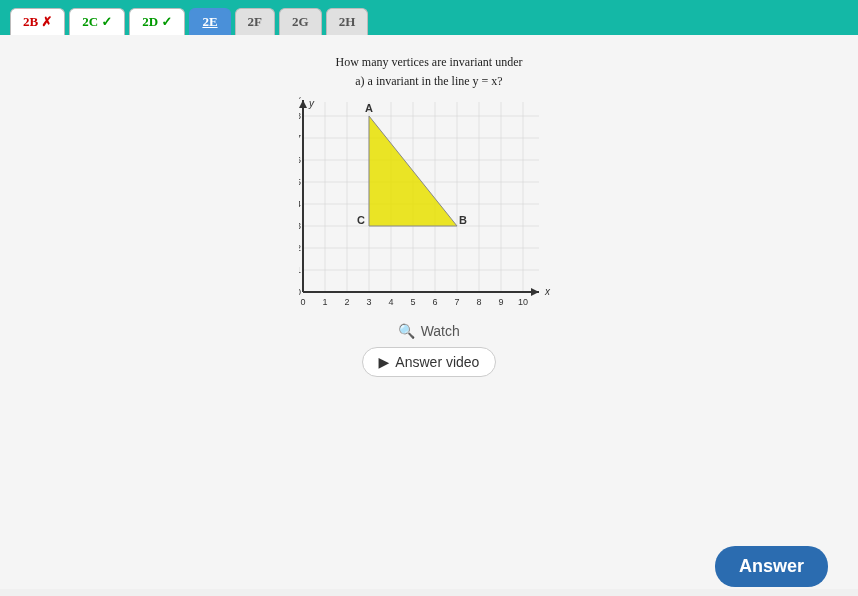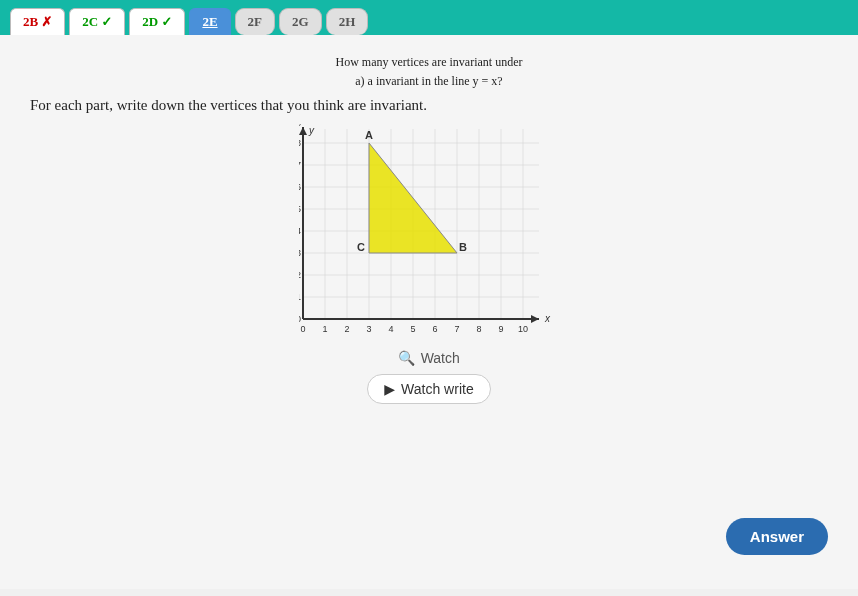--- a/index.html
+++ b/index.html
@@ -41,21 +41,20 @@
     }
     .tab.active {
       background: #4a90d9;
       color: #fff;
       border-color: #4a90d9;
       text-decoration: underline;
     }
     .tab.inactive {
       background: #e0e0e0;
       color: #555;
-      border-radius: 9px;
     }
 
     
     .main {
       background: #f5f5f5;
       padding: 18px 30px 10px 30px;
       height: calc(596px - 42px);
       position: relative;
     }
 
@@ -112,28 +111,28 @@
       font-size: 14px;
       color: #333;
       cursor: pointer;
       font-family: Arial, sans-serif;
       margin-top: 6px;
     }
 
     
     .answer-btn {
       position: absolute;
-      bottom: 34px;
+      bottom: 2px;
       right: 30px;
       background: #2b6cb0;
       color: #fff;
       border: none;
       border-radius: 20px;
       padding: 10px 24px;
-      font-size: 15px;
+      font-size: 18px;
       font-weight: bold;
       cursor: pointer;
       font-family: Arial, sans-serif;
     }
 
     .bottom-controls {
       display: flex;
       flex-direction: column;
       align-items: center;
       gap: 2px;
@@ -150,23 +149,20 @@
   <div class="tab inactive">2F</div>
   <div class="tab inactive">2G</div>
   <div class="tab inactive">2H</div>
 </div>
 
 <div class="main">
 
   <div class="question-text">
     <div>How many vertices are invariant under</div>
     <div>a) a invariant in the line y = x?</div>
-  </div>
-  <div class="for-each">
-    <span>For each part, write down the vertices that you think are invariant.</span>
   </div>
 
   <div class="graph-container">
     <svg class="graph" width="260" height="220" viewBox="0 0 260 220">
 
       <g stroke="#ccc" stroke-width="0.5">
 
         <line x1="26" y1="5" x2="26" y2="195"></line>
         <line x1="48" y1="5" x2="48" y2="195"></line>
         <line x1="70" y1="5" x2="70" y2="195"></line>
@@ -235,21 +231,21 @@
       <text x="58" y="127" font-family="Arial" font-size="11" fill="#333" font-weight="bold">C</text>
     </svg>
 
     <div class="bottom-controls">
       <div class="zoom-btn">
         <span class="zoom-icon">🔍</span>
         <span>Watch</span>
       </div>
       <button class="watch-video-btn">
         <span>▶</span>
-        <span>Watch write</span>
+        <span>Answer video</span>
       </button>
     </div>
   </div>
 
   <button class="answer-btn">
     <span>Answer</span>
   </button>
 
 </div>
 

